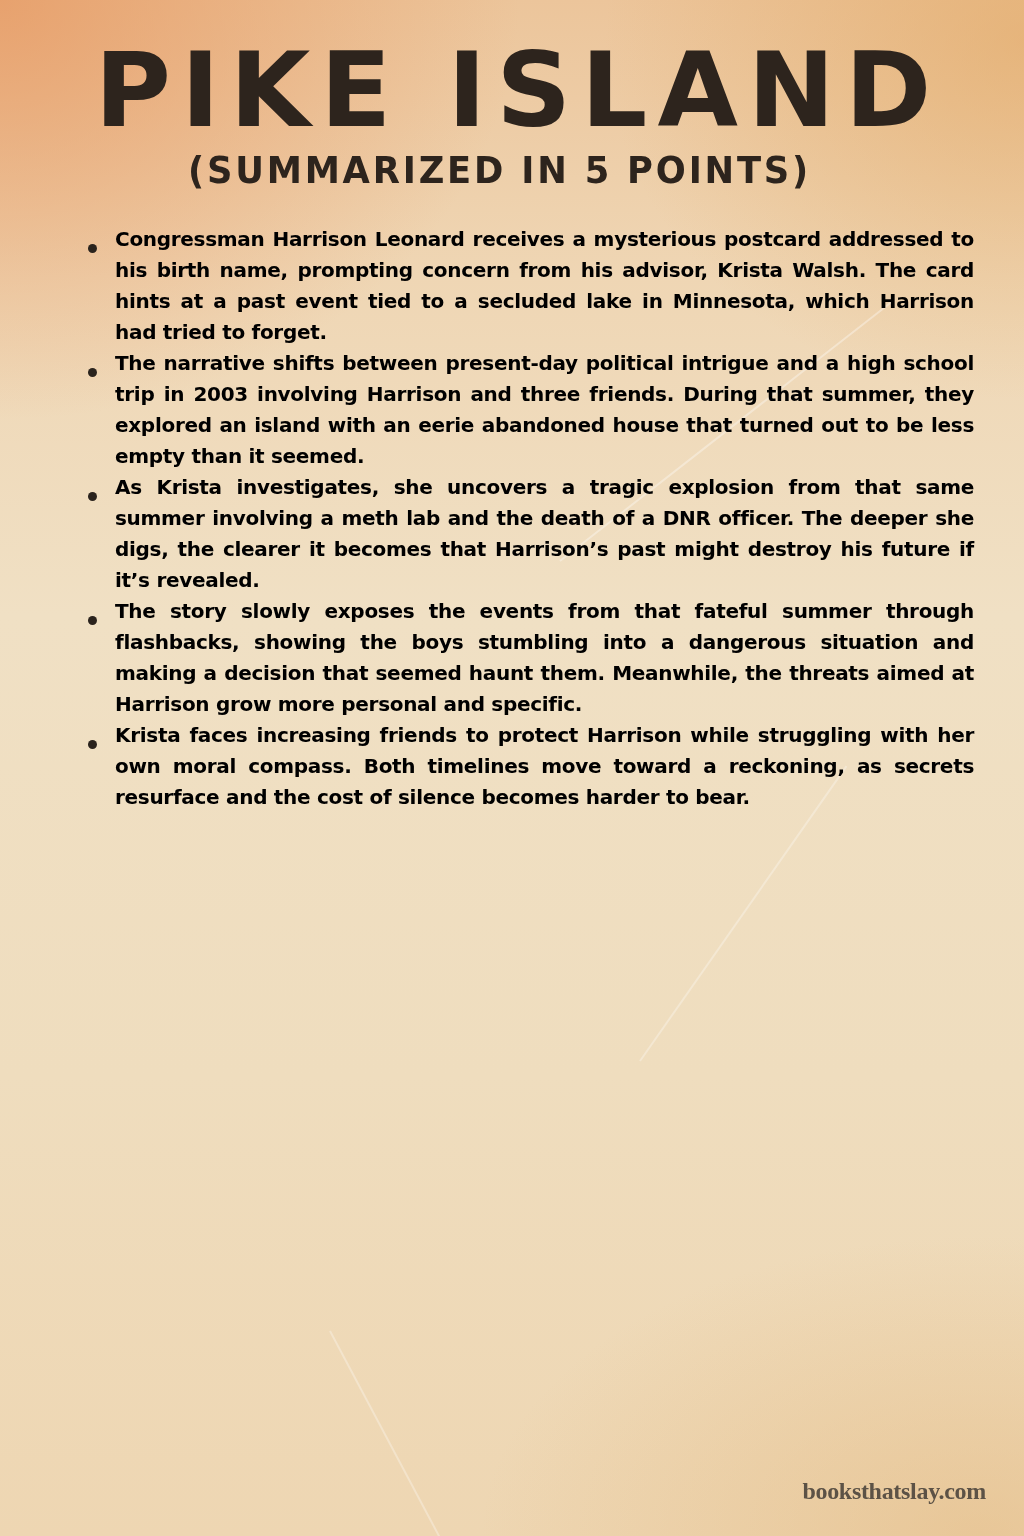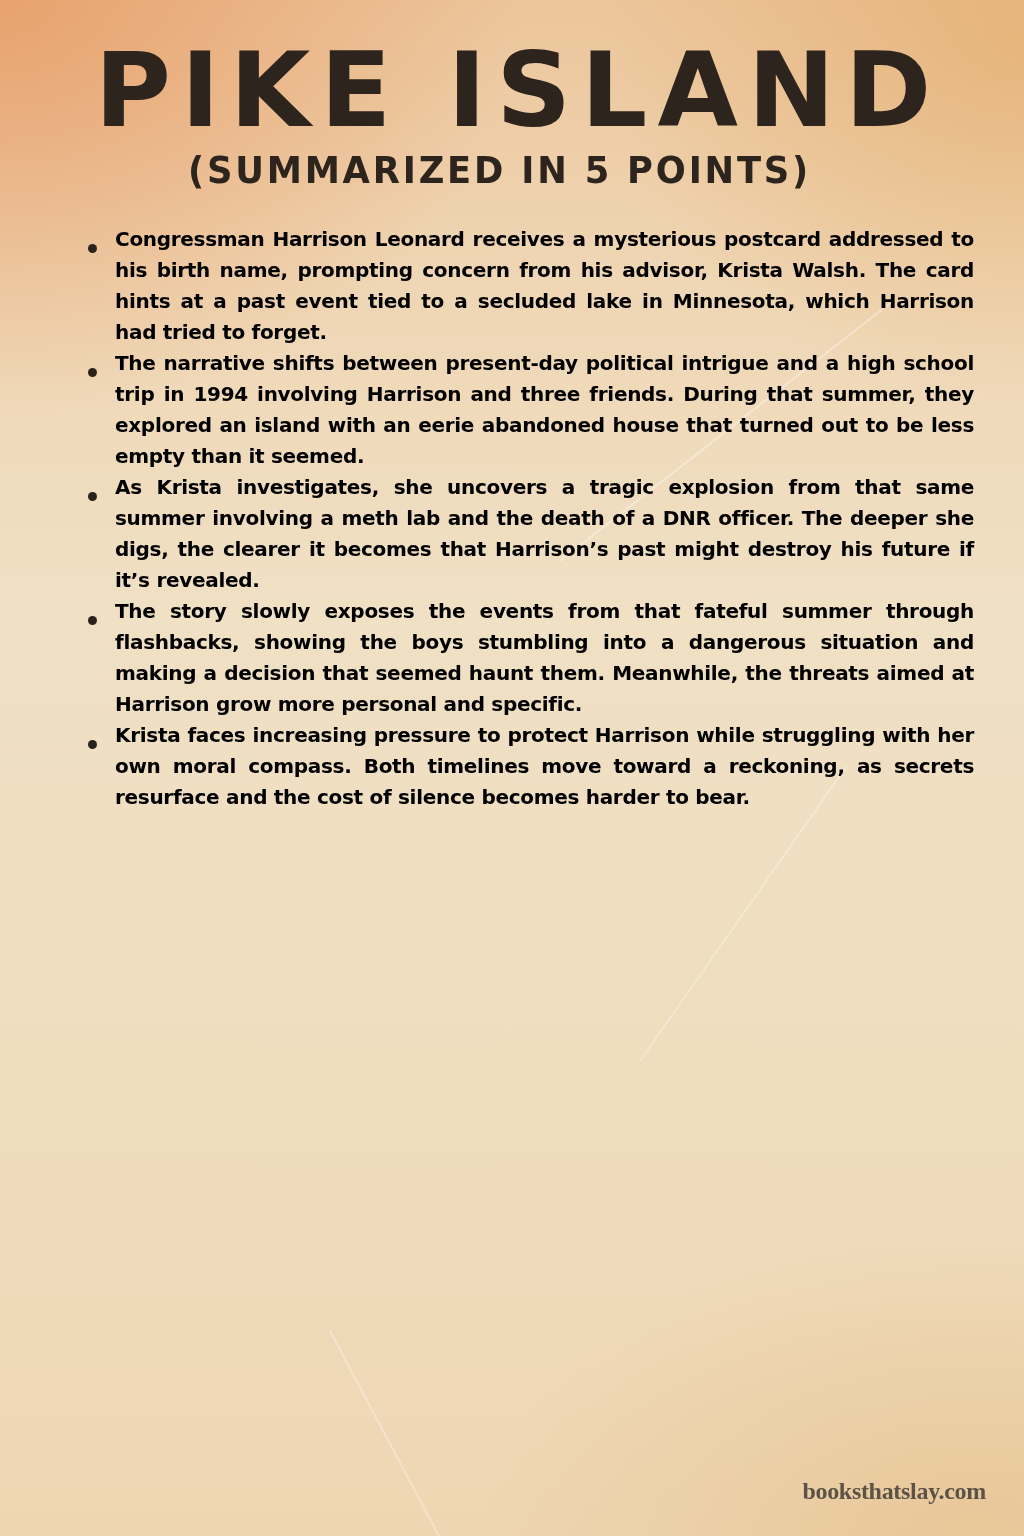--- a/index.html
+++ b/index.html
@@ -125,29 +125,29 @@
 <h1 class="title">PIKE ISLAND</h1>
 <h2 class="subtitle">(SUMMARIZED IN 5 POINTS)</h2>
 
 <ul class="points">
   <li class="point">
     <span class="bullet"></span>
     <span class="point-text">Congressman Harrison Leonard receives a mysterious postcard addressed to his birth name, prompting concern from his advisor, Krista Walsh. The card hints at a past event tied to a secluded lake in Minnesota, which Harrison had tried to forget.</span>
   </li>
   <li class="point">
     <span class="bullet"></span>
-    <span class="point-text">The narrative shifts between present-day political intrigue and a high school trip in 1994 involving Harrison and three friends. During that summer, they explored an island with an eerie abandoned house that turned out to be less empty than it seemed.</span>
+    <span class="point-text">The narrative shifts between present-day political intrigue and a high school trip in 2003 involving Harrison and three friends. During that summer, they explored an island with an eerie abandoned house that turned out to be less empty than it seemed.</span>
   </li>
   <li class="point">
     <span class="bullet"></span>
     <span class="point-text">As Krista investigates, she uncovers a tragic explosion from that same summer involving a meth lab and the death of a DNR officer. The deeper she digs, the clearer it becomes that Harrison’s past might destroy his future if it’s revealed.</span>
   </li>
   <li class="point">
     <span class="bullet"></span>
     <span class="point-text">The story slowly exposes the events from that fateful summer through flashbacks, showing the boys stumbling into a dangerous situation and making a decision that seemed haunt them. Meanwhile, the threats aimed at Harrison grow more personal and specific.</span>
   </li>
   <li class="point">
     <span class="bullet"></span>
-    <span class="point-text">Krista faces increasing pressure to protect Harrison while struggling with her own moral compass. Both timelines move toward a reckoning, as secrets resurface and the cost of silence becomes harder to bear.</span>
+    <span class="point-text">Krista faces increasing friends to protect Harrison while struggling with her own moral compass. Both timelines move toward a reckoning, as secrets resurface and the cost of silence becomes harder to bear.</span>
   </li>
 </ul>
 
 <div class="watermark">booksthatslay.com</div>
 
 </body></html>

